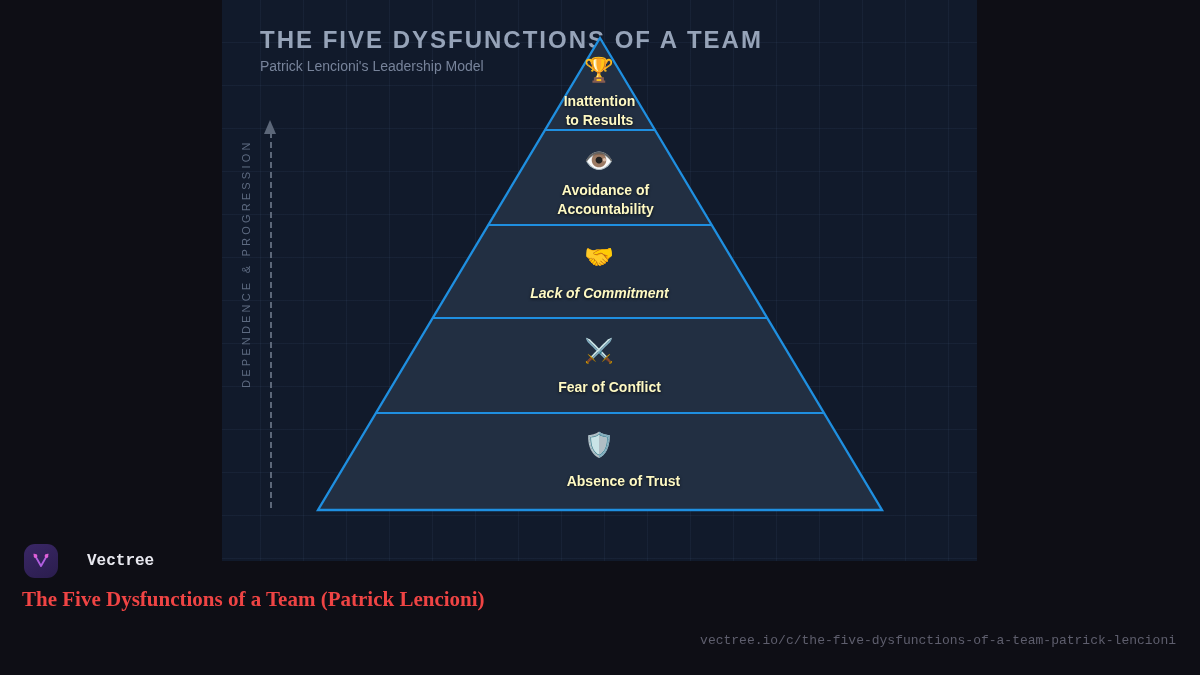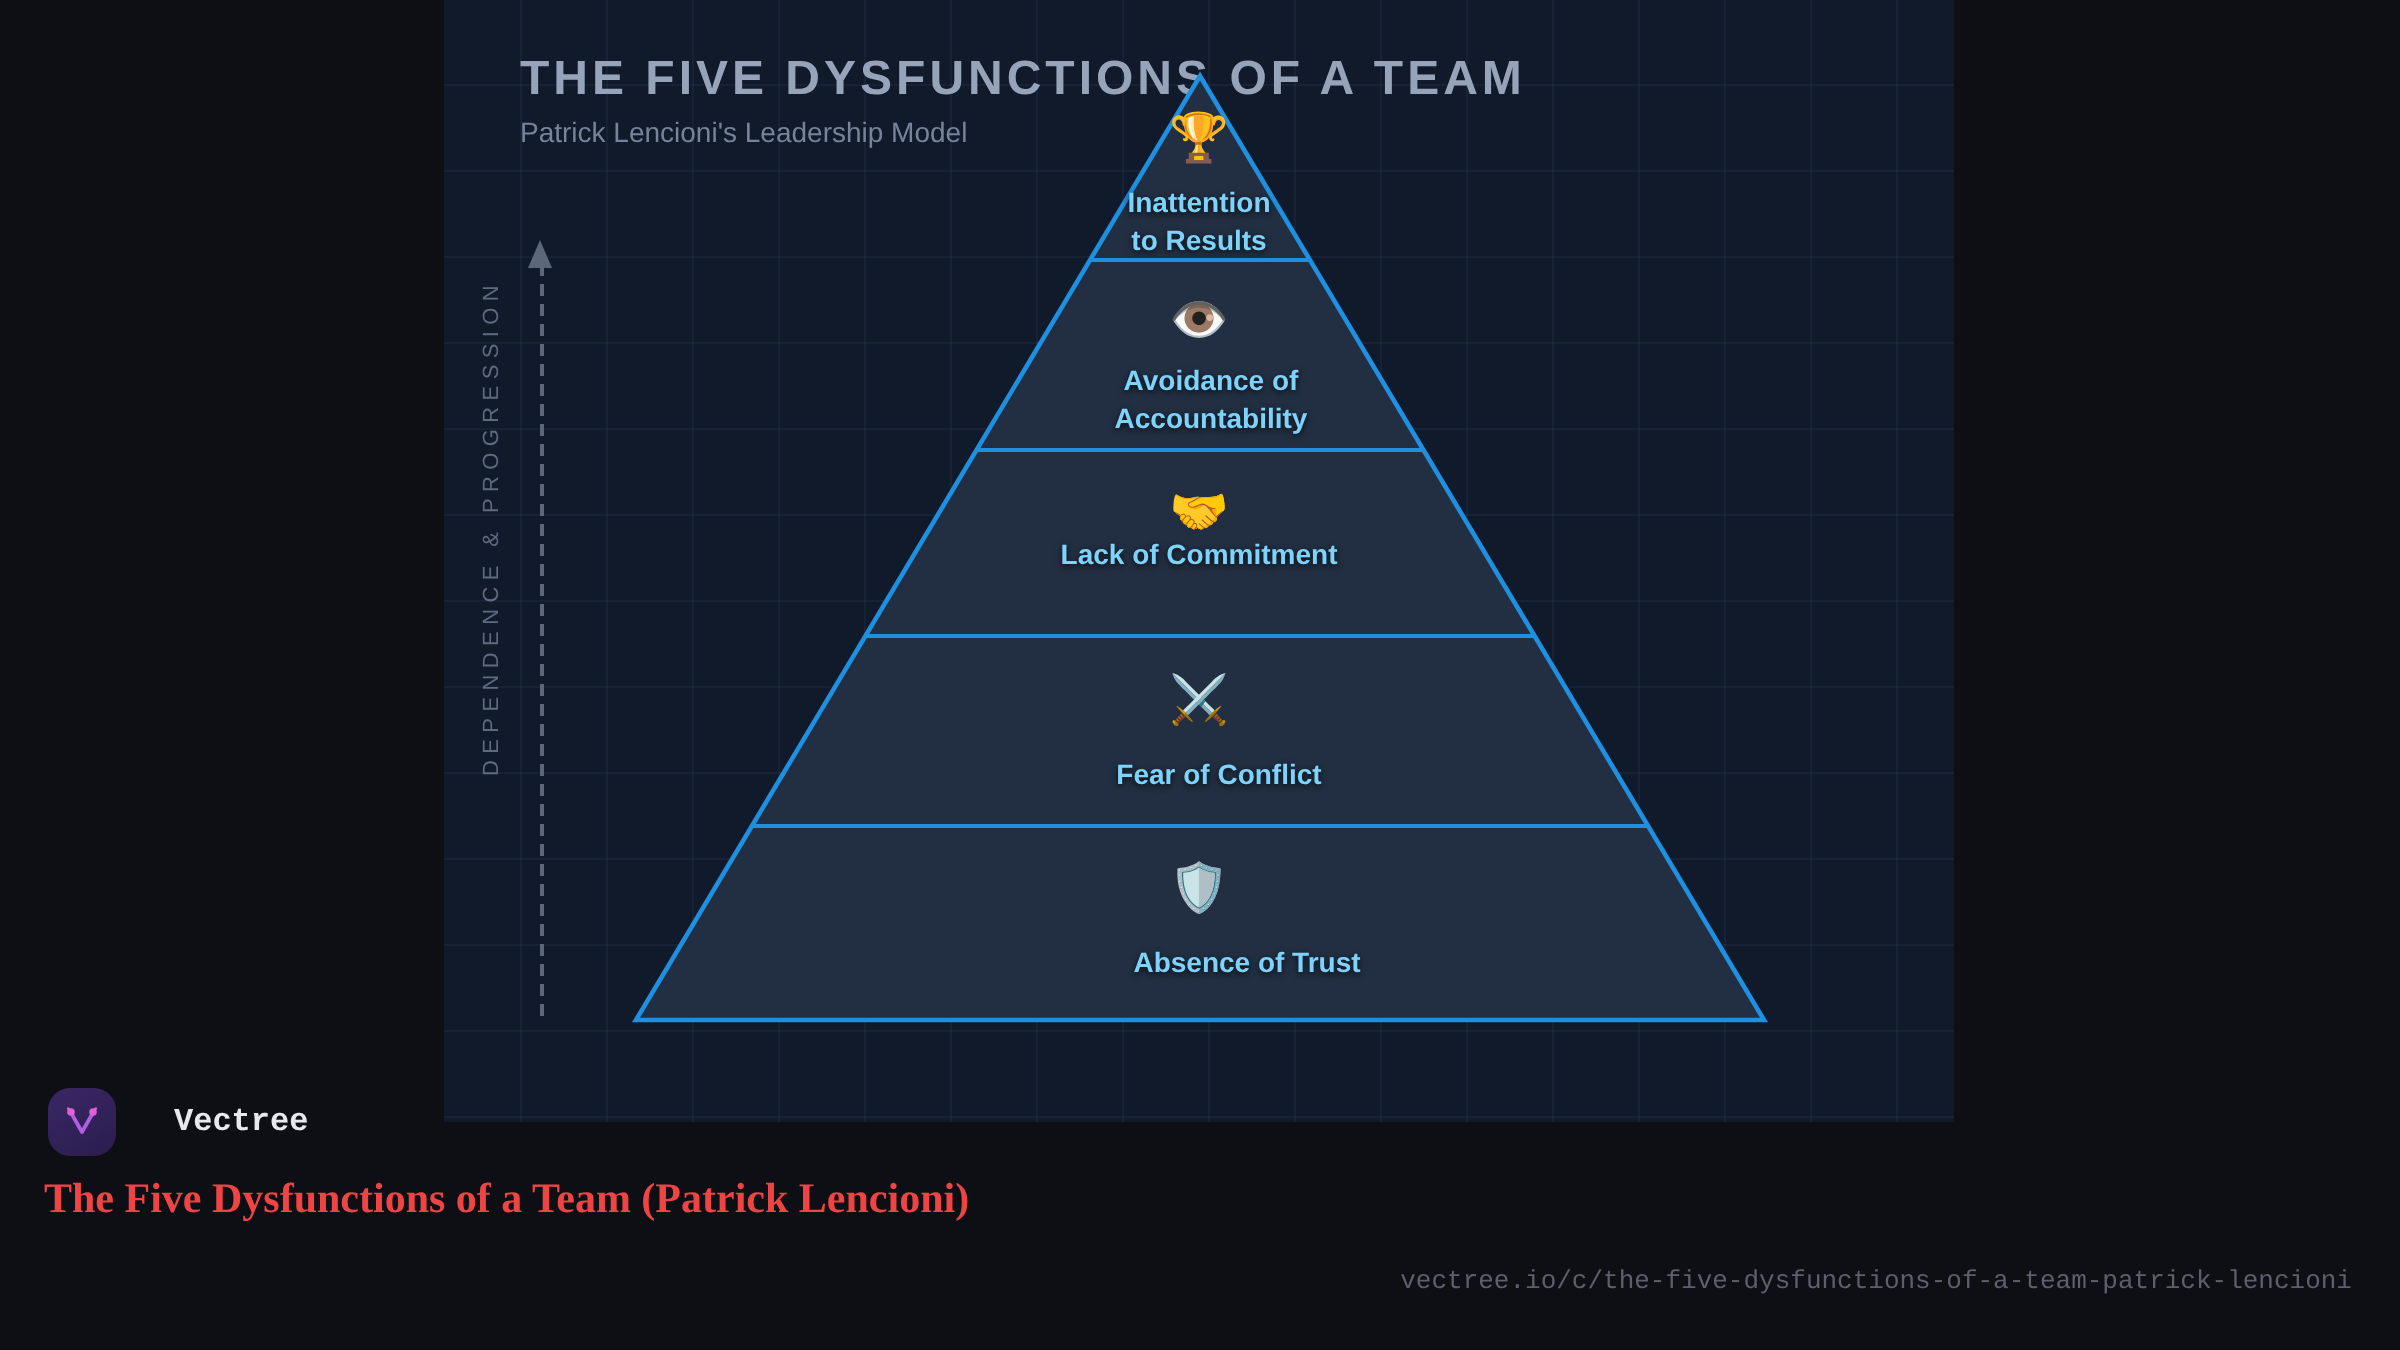--- a/index.html
+++ b/index.html
@@ -56,21 +56,21 @@
     width:0; height:0;
     border-left:6px solid transparent;
     border-right:6px solid transparent;
     border-bottom:14px solid #5c6779;
   }
 
   
   #pyramid { position:absolute; left:0; top:0; width:755px; height:561px; }
   .tier-label {
     position:absolute; left:0; width:755px;
-    text-align:center; color:#7dd3fc;
+    text-align:center; color:#fef9c3;
     font-size:14px; font-weight:bold; line-height:19px;
     text-shadow:0 1px 3px rgba(0,0,0,.75);
     pointer-events:none;
   }
   .tier-icon {
     position:absolute; left:0; width:755px;
     text-align:center; font-size:24px; line-height:24px;
     pointer-events:none;
   }
 
@@ -127,21 +127,21 @@
           <line x1="153.95338983050848" x2="602.0466101694915" y1="413" y2="413" stroke="#1f8fe0" stroke-width="2"></line>
         </g>
     </svg>
 
     <div id="tier-layer">
         <div class="tier-icon" style="top: 58px;">🏆</div>
         <div class="tier-label" style="top: 92px;">Inattention<br>to Results</div>
         <div class="tier-icon" style="top: 149px;">👁️</div>
         <div class="tier-label" style="top: 181px; padding-left: 12px;">Avoidance of<br>Accountability</div>
         <div class="tier-icon" style="top: 245px;">🤝</div>
-        <div class="tier-label" style="top: 268px;">Lack of Commitment</div>
+        <div class="tier-label" style="top: 284px; font-style: italic;">Lack of Commitment</div>
         <div class="tier-icon" style="top: 339px;">⚔️</div>
         <div class="tier-label" style="top: 378px; padding-left: 20px;">Fear of Conflict</div>
         <div class="tier-icon" style="top: 433px;">🛡️</div>
         <div class="tier-label" style="top: 472px; padding-left: 48px;">Absence of Trust</div>
       </div>
   </div>
 
   <div id="footer">
 
     <div id="brand">

